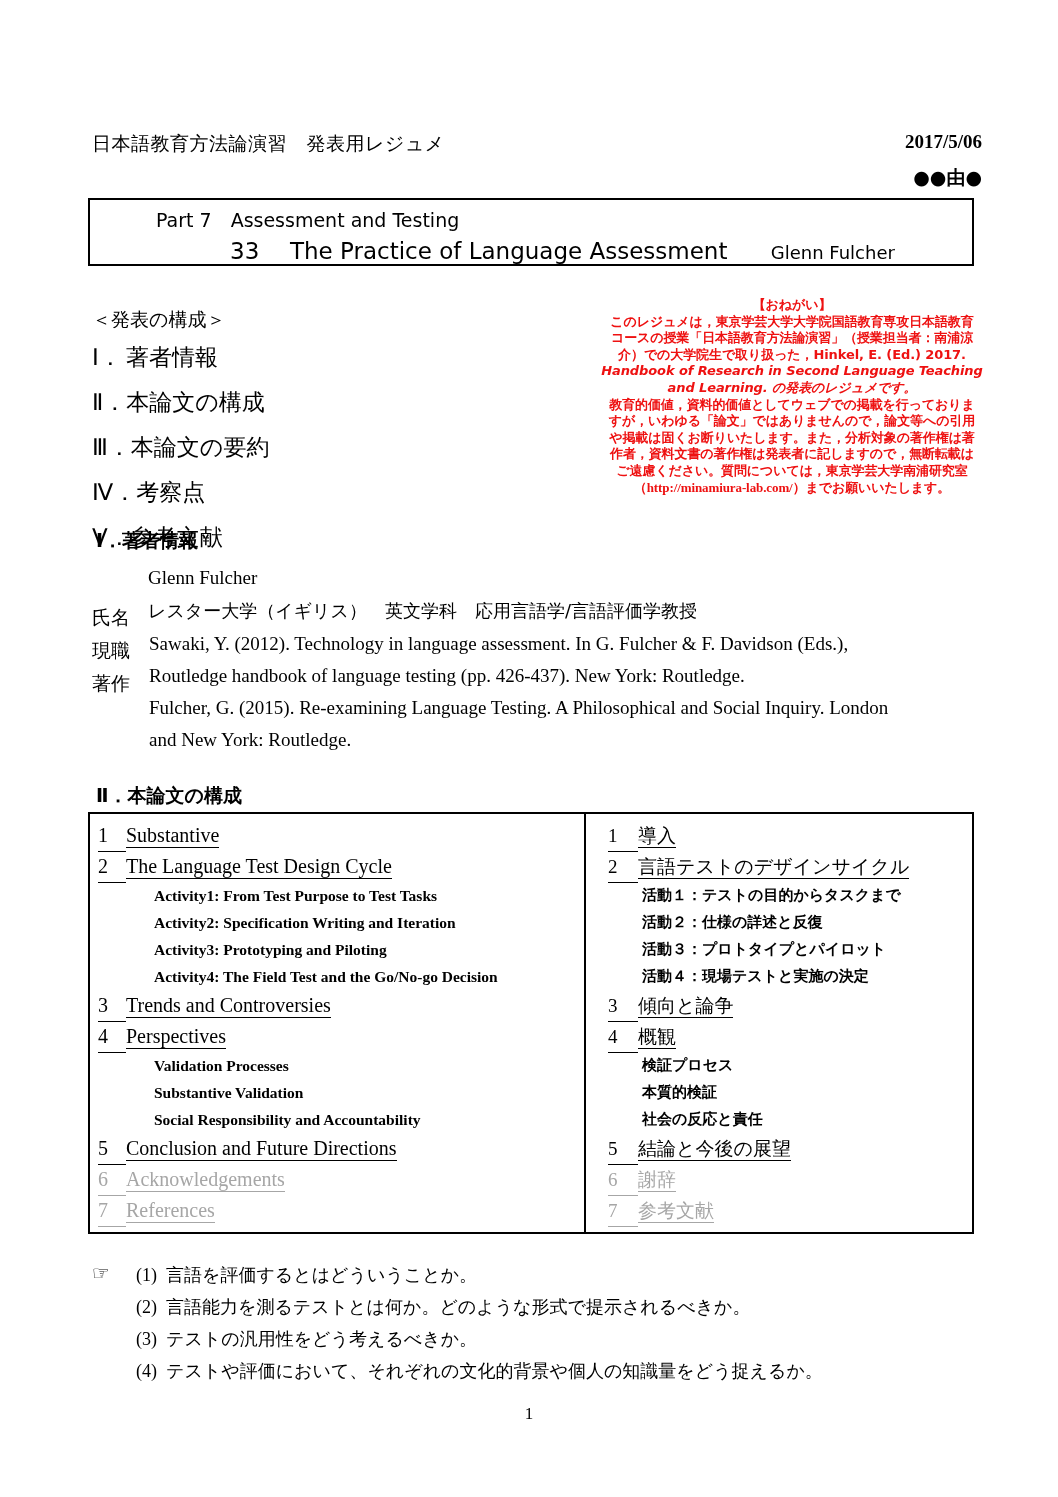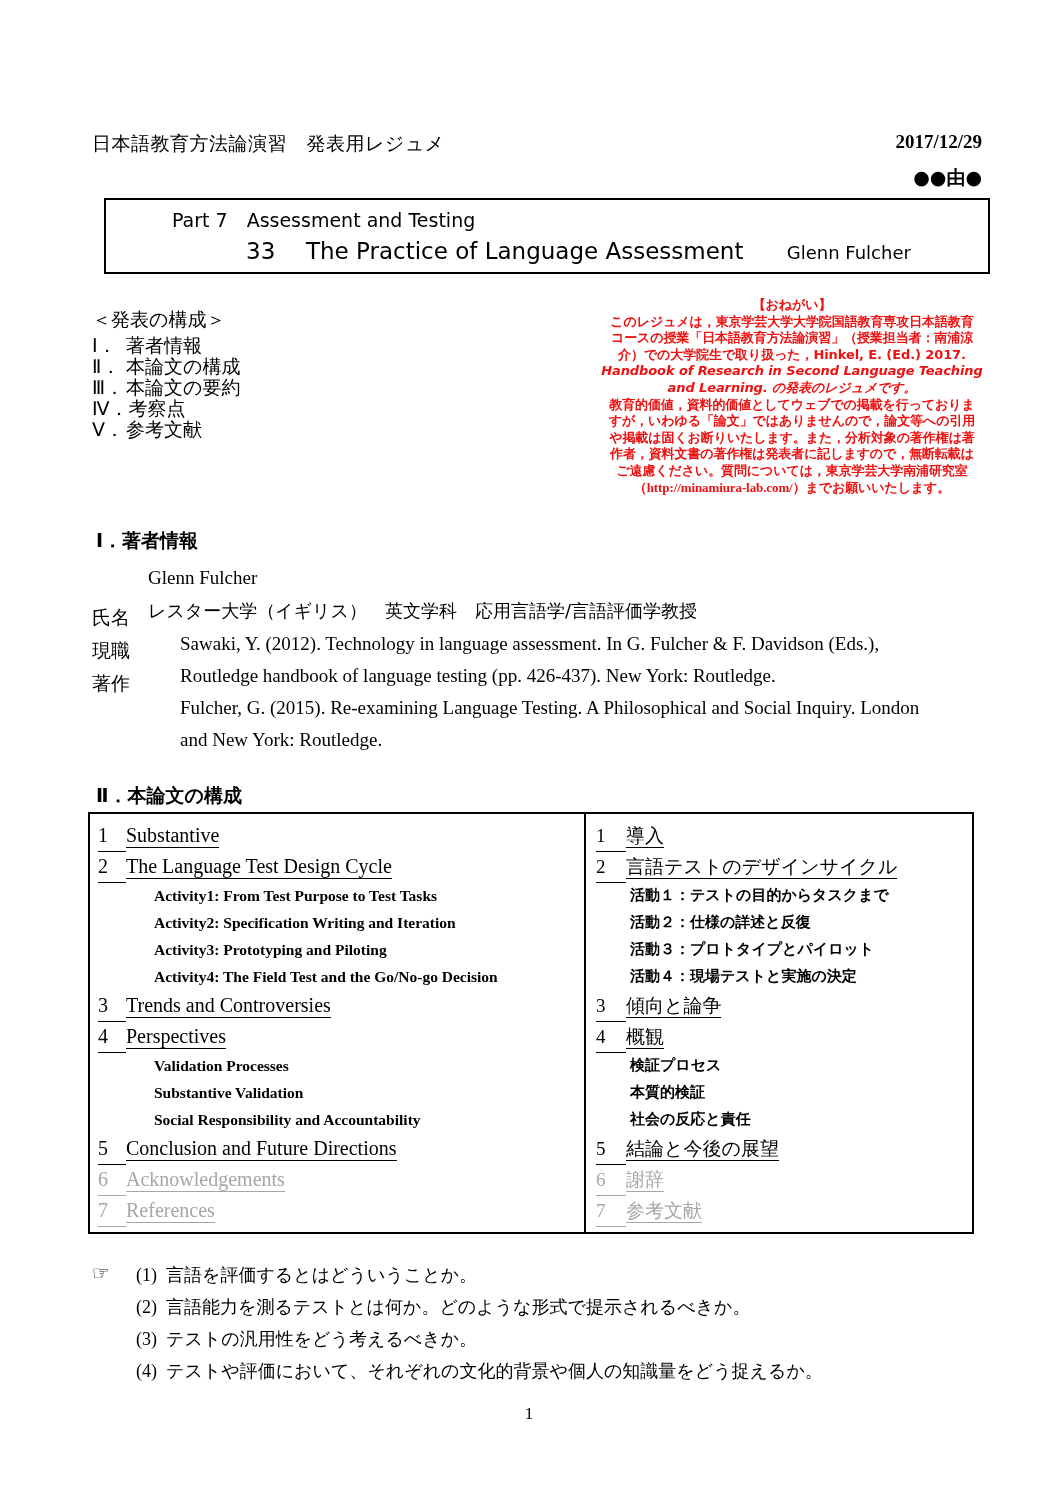--- a/index.html
+++ b/index.html
@@ -55,24 +55,24 @@
     font-family: "DejaVu Sans", sans-serif;
     font-size: 19px;
     font-weight: bold;
     letter-spacing: 0px;
     white-space: nowrap;
   }
 
   
   .title-box {
     position: absolute;
-    left: 104px;
+    left: 88px;
     top: 198px;
     width: 886px;
-    height: 76px;
+    height: 68px;
     border: 2px solid #000;
     box-sizing: border-box;
   }
   .title-line1 {
     position: absolute;
     left: 66px;
     top: 8px;
     font-family: "DejaVu Sans", sans-serif;
     font-size: 19px;
     white-space: nowrap;
@@ -98,22 +98,22 @@
     width: 300px;
   }
   .outline-head {
     font-family: "DejaVu Sans", sans-serif;
     font-size: 19px;
     line-height: 32px;
     white-space: nowrap;
   }
   .outline-item {
     font-family: "DejaVu Sans", sans-serif;
-    font-size: 19px;
-    line-height: 20px;
+    font-size: 23px;
+    line-height: 44px;
     white-space: nowrap;
   }
   .outline-item .rn {
     display: inline-block;
     min-width: 34px;
     font-family: "Liberation Serif", serif;
   }
 
   
   .notice {
@@ -172,21 +172,21 @@
     margin-left: 56px;
     font-family: "Liberation Serif", serif;
     font-size: 19px;
     white-space: nowrap;
   }
   .info-value.jp {
     font-family: "DejaVu Sans", sans-serif;
     font-size: 18px;
   }
   .works {
-    margin-left: 88px;
+    margin-left: 57px;
     font-family: "Liberation Serif", serif;
     font-size: 19px;
   }
   .works .w-line { line-height: 32px; white-space: nowrap; }
 
   
   .struct-table {
     position: absolute;
     left: 88px;
     top: 812px;
@@ -201,21 +201,21 @@
     padding: 6px 0 0 0;
     flex: 0 0 auto;
   }
   .struct-col.left {
     width: 496px;
     border-right: 2px solid #000;
     padding-left: 8px;
   }
   .struct-col.right {
     width: 386px;
-    padding-left: 10px;
+    padding-left: 22px;
   }
   .t-row {
     line-height: 31px;
     height: 31px;
     white-space: nowrap;
   }
   .t-main {
     font-family: "Liberation Serif", serif;
     font-size: 20px;
   }
@@ -285,21 +285,21 @@
     font-size: 17px;
   }
 </style>
 </head>
 <body>
 
 <div class="page">
 
   <div class="header">
     <div class="header-title">日本語教育方法論演習　発表用レジュメ</div>
-    <div class="header-date">2017/12/29</div>
+    <div class="header-date">2017/5/06</div>
     <div class="header-author">●●由●</div>
   </div>
 
   <div class="title-box">
     <div class="title-line1">Part 7　Assessment and Testing</div>
     <div class="title-line2">
       <span>33</span>
       <span style="display:inline-block;width:16px"></span>
       <span>The Practice of Language Assessment</span>
       <span class="title-author">Glenn Fulcher</span>

